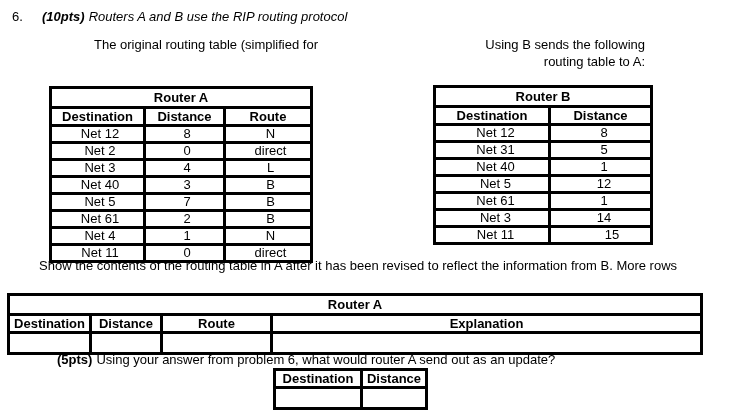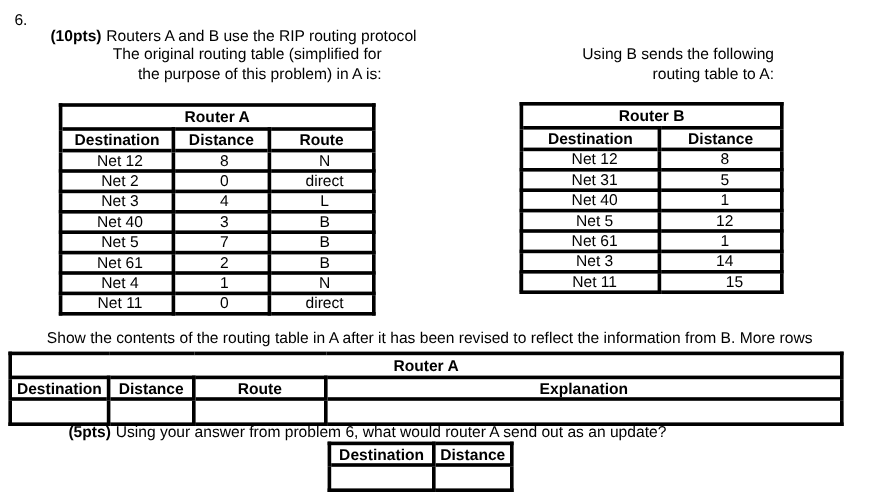--- a/index.html
+++ b/index.html
@@ -59,27 +59,26 @@
   .tail { position: absolute; width: 1px; background: #000; }
 </style>
 </head>
 <body>
 
 <div class="page">
 
   <div class="abs" style="left:12px; top:9px;">
     <span class="b" style="font-weight:normal;">6.</span>
   </div>
-  <div class="abs" style="left:42px; top:22px;">
+  <div class="abs" style="left:42px; top:9px;font-style:italic;">
     <span class="pts">(10pts)</span><span>Routers A and B use the RIP routing protocol</span>
   </div>
 
   <div class="abs intro centered" style="left:46px; top:36px; width:272px;">
     <div>The original routing table (simplified for</div>
-    <div>the purpose of this problem) in A is:</div>
   </div>
 
   <div class="abs intro centered" style="left:445px; top:36px; width:200px;">
     <div>Using B sends the following</div>
     <div>routing table to A:</div>
   </div>
 
   <table class="t" style="left:49px; top:86px; width:261px;">
     <colgroup>
         <col style="width:94px">
@@ -177,21 +176,21 @@
     </tr>
     <tr>
       <td class="d" style="padding-left:7px">Net 11</td>
       <td class="d" style="padding-left:23px">15</td>
     </tr>
   </tbody>
     </table>
 
   <div class="tail" style="left:433px; top:226px; height:17px;"></div>
 
-  <div class="abs para" style="left:39px; top:274px; width:690px;">
+  <div class="abs para" style="left:39px; top:258px; width:690px;">
     <div>Show the contents of the routing table in A after it has been revised to reflect the information from B. More rows</div>
   </div>
 
   <table class="t" style="left:7px; top:293px; width:693px;">
     <colgroup>
         <col style="width:82px">
         <col style="width:71px">
         <col style="width:110px">
         <col style="width:430px">
       </colgroup>

